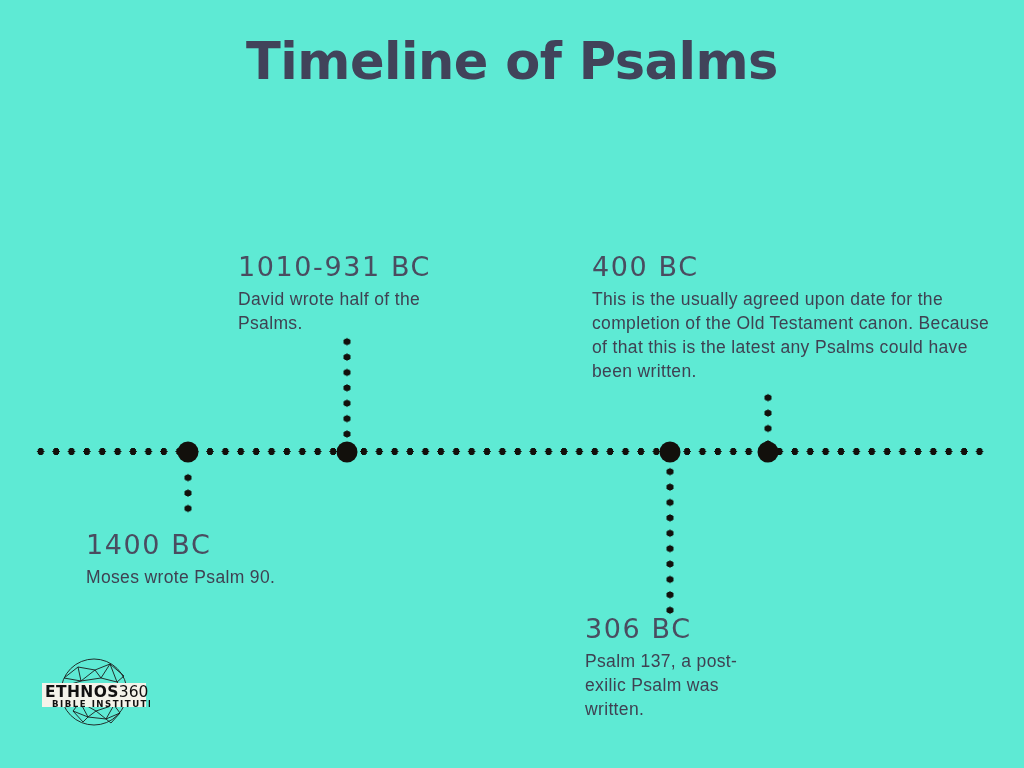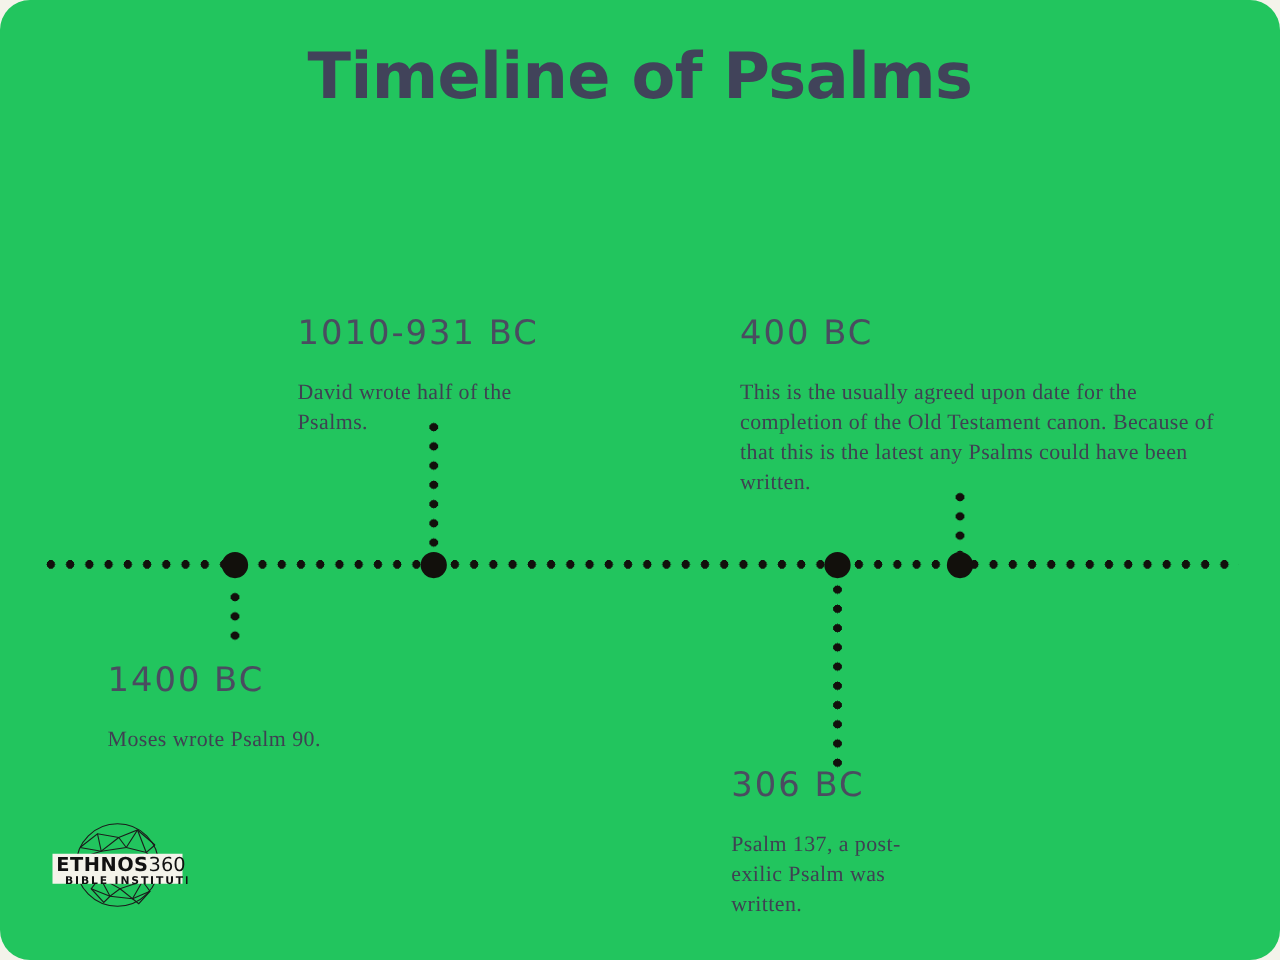--- a/index.html
+++ b/index.html
@@ -10,22 +10,21 @@
     width: 1024px;
     height: 768px;
     background: #f4f3ea;
     font-family: "Liberation Sans", sans-serif;
     overflow: hidden;
   }
   #canvas {
     position: relative;
     width: 1024px;
     height: 768px;
-    background: #22c55e;
-    border-radius: 24px;
+    background: #5eead4;
   }
 
   
   #page-title {
     position: absolute;
     top: 34px;
     left: 0;
     width: 1024px;
     text-align: center;
     font-family: "DejaVu Sans", sans-serif;
@@ -78,26 +77,26 @@
   .event-date {
     font-family: "DejaVu Sans", sans-serif;
     font-weight: normal;
     font-size: 27px;
     letter-spacing: 1.6px;
     color: #4a4c60;
     line-height: 1.25;
     white-space: nowrap;
   }
   .event-desc {
-    font-family: Liberation Serif, serif;
+    font-family: Liberation Sans, sans-serif;
     font-size: 17.5px;
     letter-spacing: 0.35px;
     color: #3f4152;
     line-height: 1.37;
-    margin-top: 18px;
+    margin-top: 4px;
   }
 
   
   #block-1400 { left: 86px;  top: 528px; width: 205px; }
   #block-1010 { left: 238px; top: 250px; width: 230px; }
   #block-536  { left: 585px; top: 612px; width: 172px; }
   #block-400  { left: 592px; top: 250px; width: 402px; }
 
   
   #logo {

